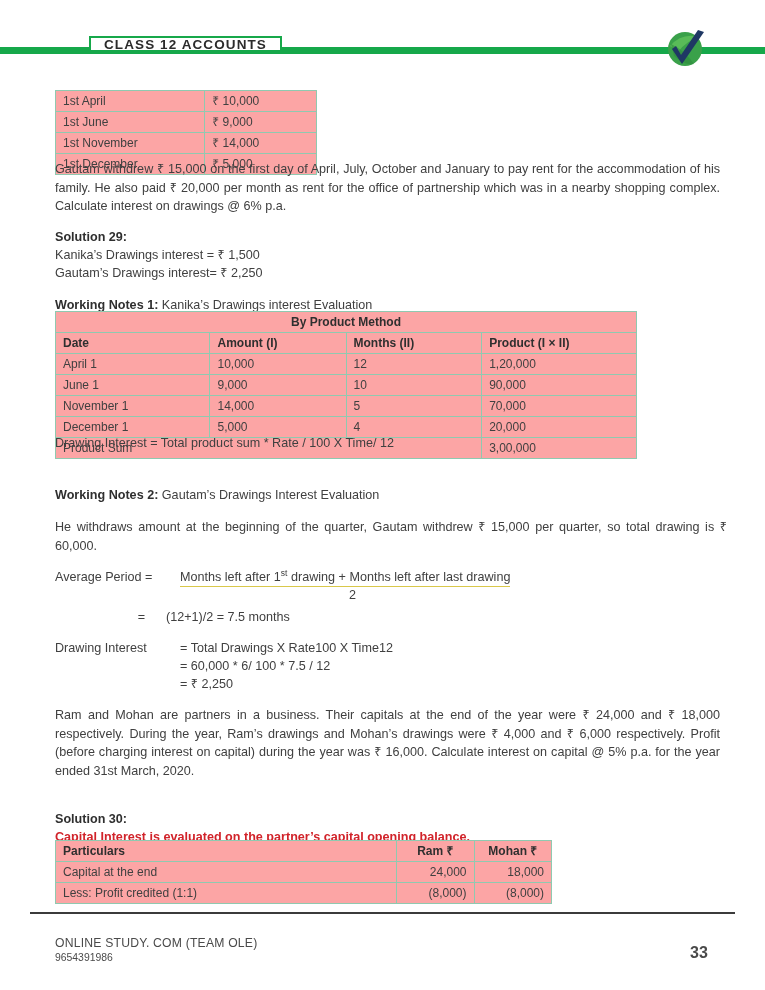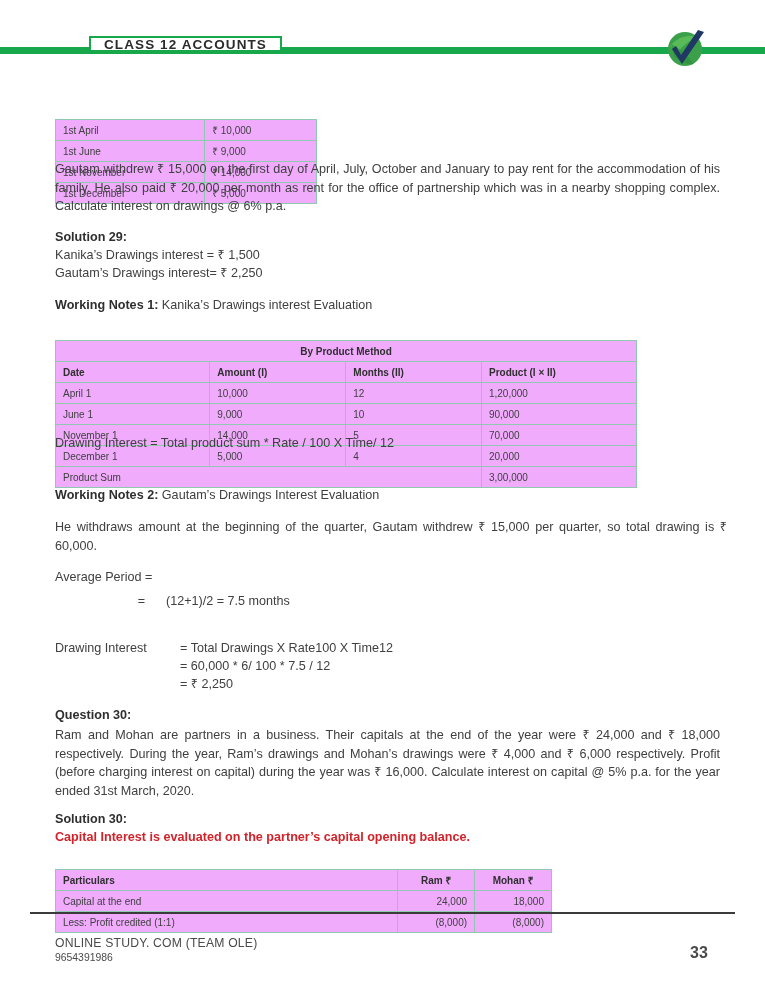--- a/index.html
+++ b/index.html
@@ -79,24 +79,23 @@
     line-height: 18px;
     color: #404040;
     white-space: nowrap;
   }
   .bold { font-weight: bold; color: #2f2f2f; }
   .red  { color: #d1232a; font-weight: bold; }
 
   
   table.gt {
     border-collapse: collapse;
-    font-size: 10px;
-    color: #404040;
-    background: #f0abfc;
-    margin-top: 29px;
+    font-size: 12px;
+    color: #404040;
+    background: #fca5a5;
   }
   table.gt td, table.gt th {
     border: 1px solid #8fc9b0;
     padding: 2px 7px;
     font-weight: normal;
     text-align: left;
     vertical-align: middle;
     line-height: 15px;
     height: 16px;
   }
@@ -283,40 +282,43 @@
     <span class="ln bold">Working Notes 2:</span><span class="ln"> Gautam’s Drawings Interest Evaluation</span>
   </div>
 
   <div class="blk" style="top:518px; left:55px; width:672px;">
     <p class="para">He withdraws amount at the beginning of the quarter, Gautam withdrew ₹ 15,000 per quarter, so total drawing is  ₹ 60,000.</p>
   </div>
 
   <div class="blk" style="top:568px; left:55px; width:640px;">
     <div style="display:flex; align-items:flex-start;">
       <div class="ln" style="width:125px;">Average Period =</div>
+      <div style="flex:1;">
+        <div class="frac-num"><span>Months left after 1</span><sup>st</sup><span> drawing + Months left after last drawing</span></div>
+        <div class="frac-den" style="width:345px;">2</div>
+      </div>
     </div>
     <div style="display:flex; margin-top:6px;">
       <div class="ln" style="width:90px; text-align:right;">=</div>
       <div class="ln" style="margin-left:21px;">(12+1)/2 = 7.5 months</div>
     </div>
   </div>
 
   <div class="blk" style="top:639px; left:55px;">
     <div style="display:flex;">
       <div class="ln" style="width:125px;">Drawing Interest</div>
       <div>
         <div class="ln">= Total Drawings X Rate100 X Time12</div>
         <div class="ln">= 60,000 * 6/ 100 * 7.5 / 12</div>
         <div class="ln">= ₹ 2,250</div>
       </div>
     </div>
   </div>
 
   <div class="blk" style="top:706px; left:55px; width:665px;">
-    <div class="ln bold" style="margin-bottom:2px;">Question 30:</div>
     <p class="para">Ram and Mohan are partners in a business. Their capitals at the end of the year were ₹ 24,000 and ₹ 18,000 respectively. During the year, Ram’s drawings and Mohan’s drawings were ₹ 4,000 and ₹ 6,000 respectively. Profit (before charging interest on capital) during the year was ₹ 16,000. Calculate interest on capital @ 5% p.a. for the year ended 31st March, 2020.</p>
   </div>
 
   <div class="blk" style="top:810px; left:55px;">
     <div class="ln bold">Solution 30:</div>
     <div class="ln red">Capital Interest is evaluated on the partner’s capital opening balance.</div>
   </div>
 
   <div class="blk" style="top:840px; left:55px;">
     <table class="gt" id="capital-table">

